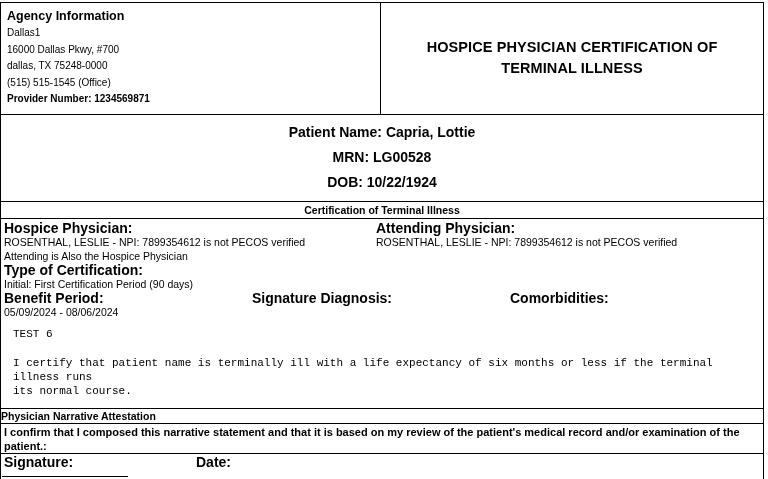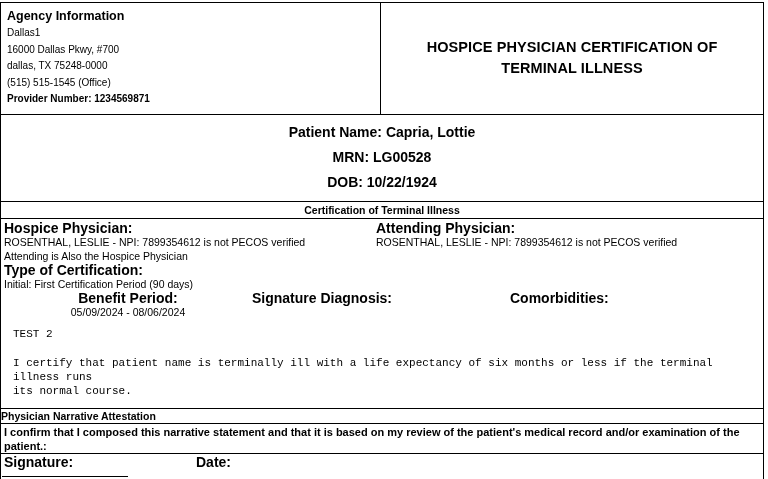--- a/index.html
+++ b/index.html
@@ -112,21 +112,21 @@
   }
   .val {
     font-size: 10.5px;
     line-height: 14px;
   }
   .pad3 { padding: 0 3px; }
   .three-col {
     display: flex;
     padding: 0 3px;
   }
-  .tc-a { width: 248px; text-align: center; }
+  .tc-a { width: 248px; }
   .tc-b { width: 258px; }
   .tc-c { flex: 1; }
   .composed-sub {
     font-size: 10.5px;
     line-height: 14px;
     font-weight: bold;
     padding-left: 9px;
   }
   .narrative-mono {
     font-family: "Liberation Mono", monospace;
@@ -227,21 +227,21 @@
         </div>
         <div class="tc-b">
           <div class="lbl">Signature Diagnosis:</div>
         </div>
         <div class="tc-c">
           <div class="lbl">Comorbidities:</div>
         </div>
       </div>
 
 
-      <div class="narrative-mono">TEST 2</div>
+      <div class="narrative-mono">TEST 6</div>
 
       <div class="certify-mono">I certify that patient name is terminally ill with a life expectancy of six months or less if the terminal illness runs
 its normal course.</div>
     </div>
 
     <div class="attest-head">Physician Narrative Attestation</div>
     <div class="attest-text">I confirm that I composed this narrative statement and that it is based on my review of the patient's medical record and/or examination of the patient.:</div>
 
     <div class="sig-row">
       <div class="sig-col lbl">Signature:</div>

